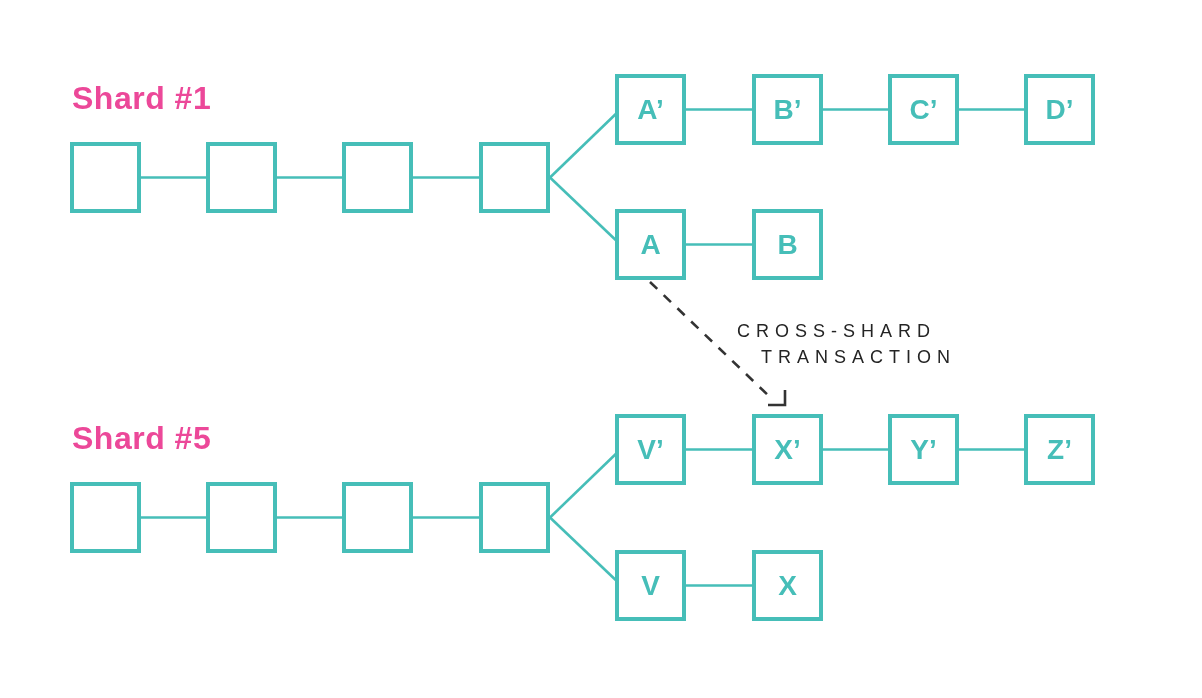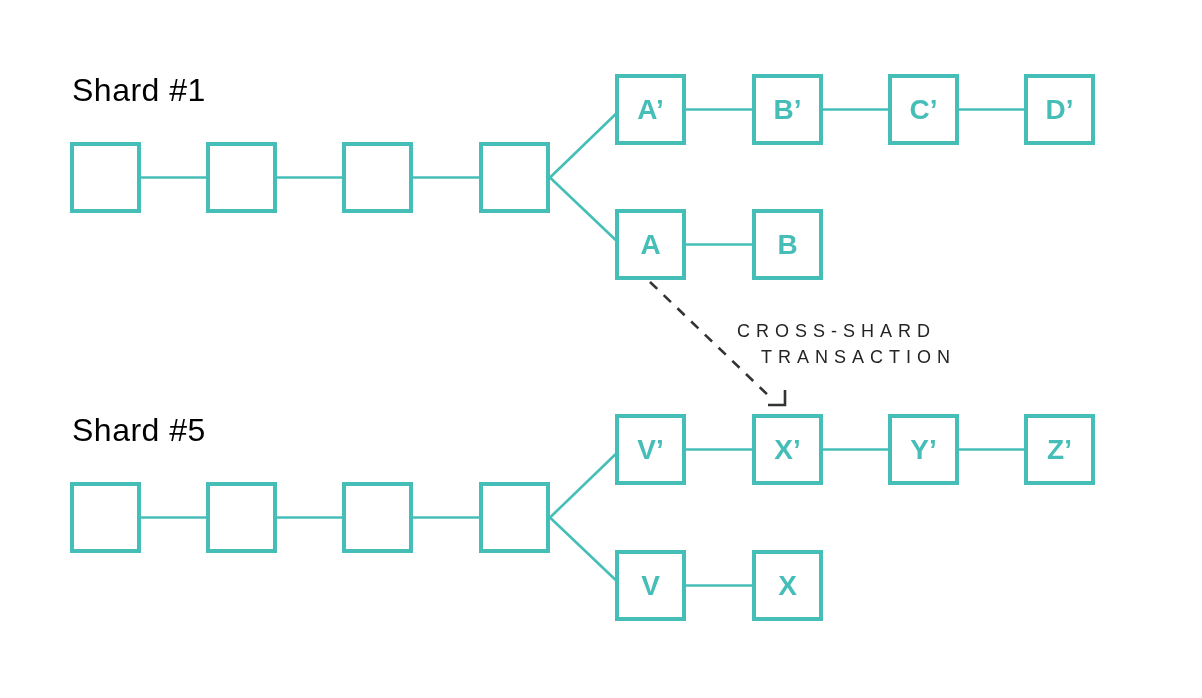--- a/index.html
+++ b/index.html
@@ -17,25 +17,26 @@
   }
   .lines-layer {
     position: absolute;
     left: 0; top: 0;
     width: 1202px;
     height: 698px;
     z-index: 0;
   }
   .shard-label {
     position: absolute;
-    color: #000000;
+    color: #ec4899;
     font-size: 32px;
-    font-weight: 400;
+    font-weight: 700;
     letter-spacing: 0.5px;
     z-index: 2;
+    margin-top: 8px;
   }
   .shard1-label { left: 72px; top: 72px; }
   .shard2-label { left: 72px; top: 412px; }
   .block {
     position: absolute;
     width: 71px;
     height: 71px;
     box-sizing: border-box;
     border: 4px solid #46beb8;
     background: #ffffff;

